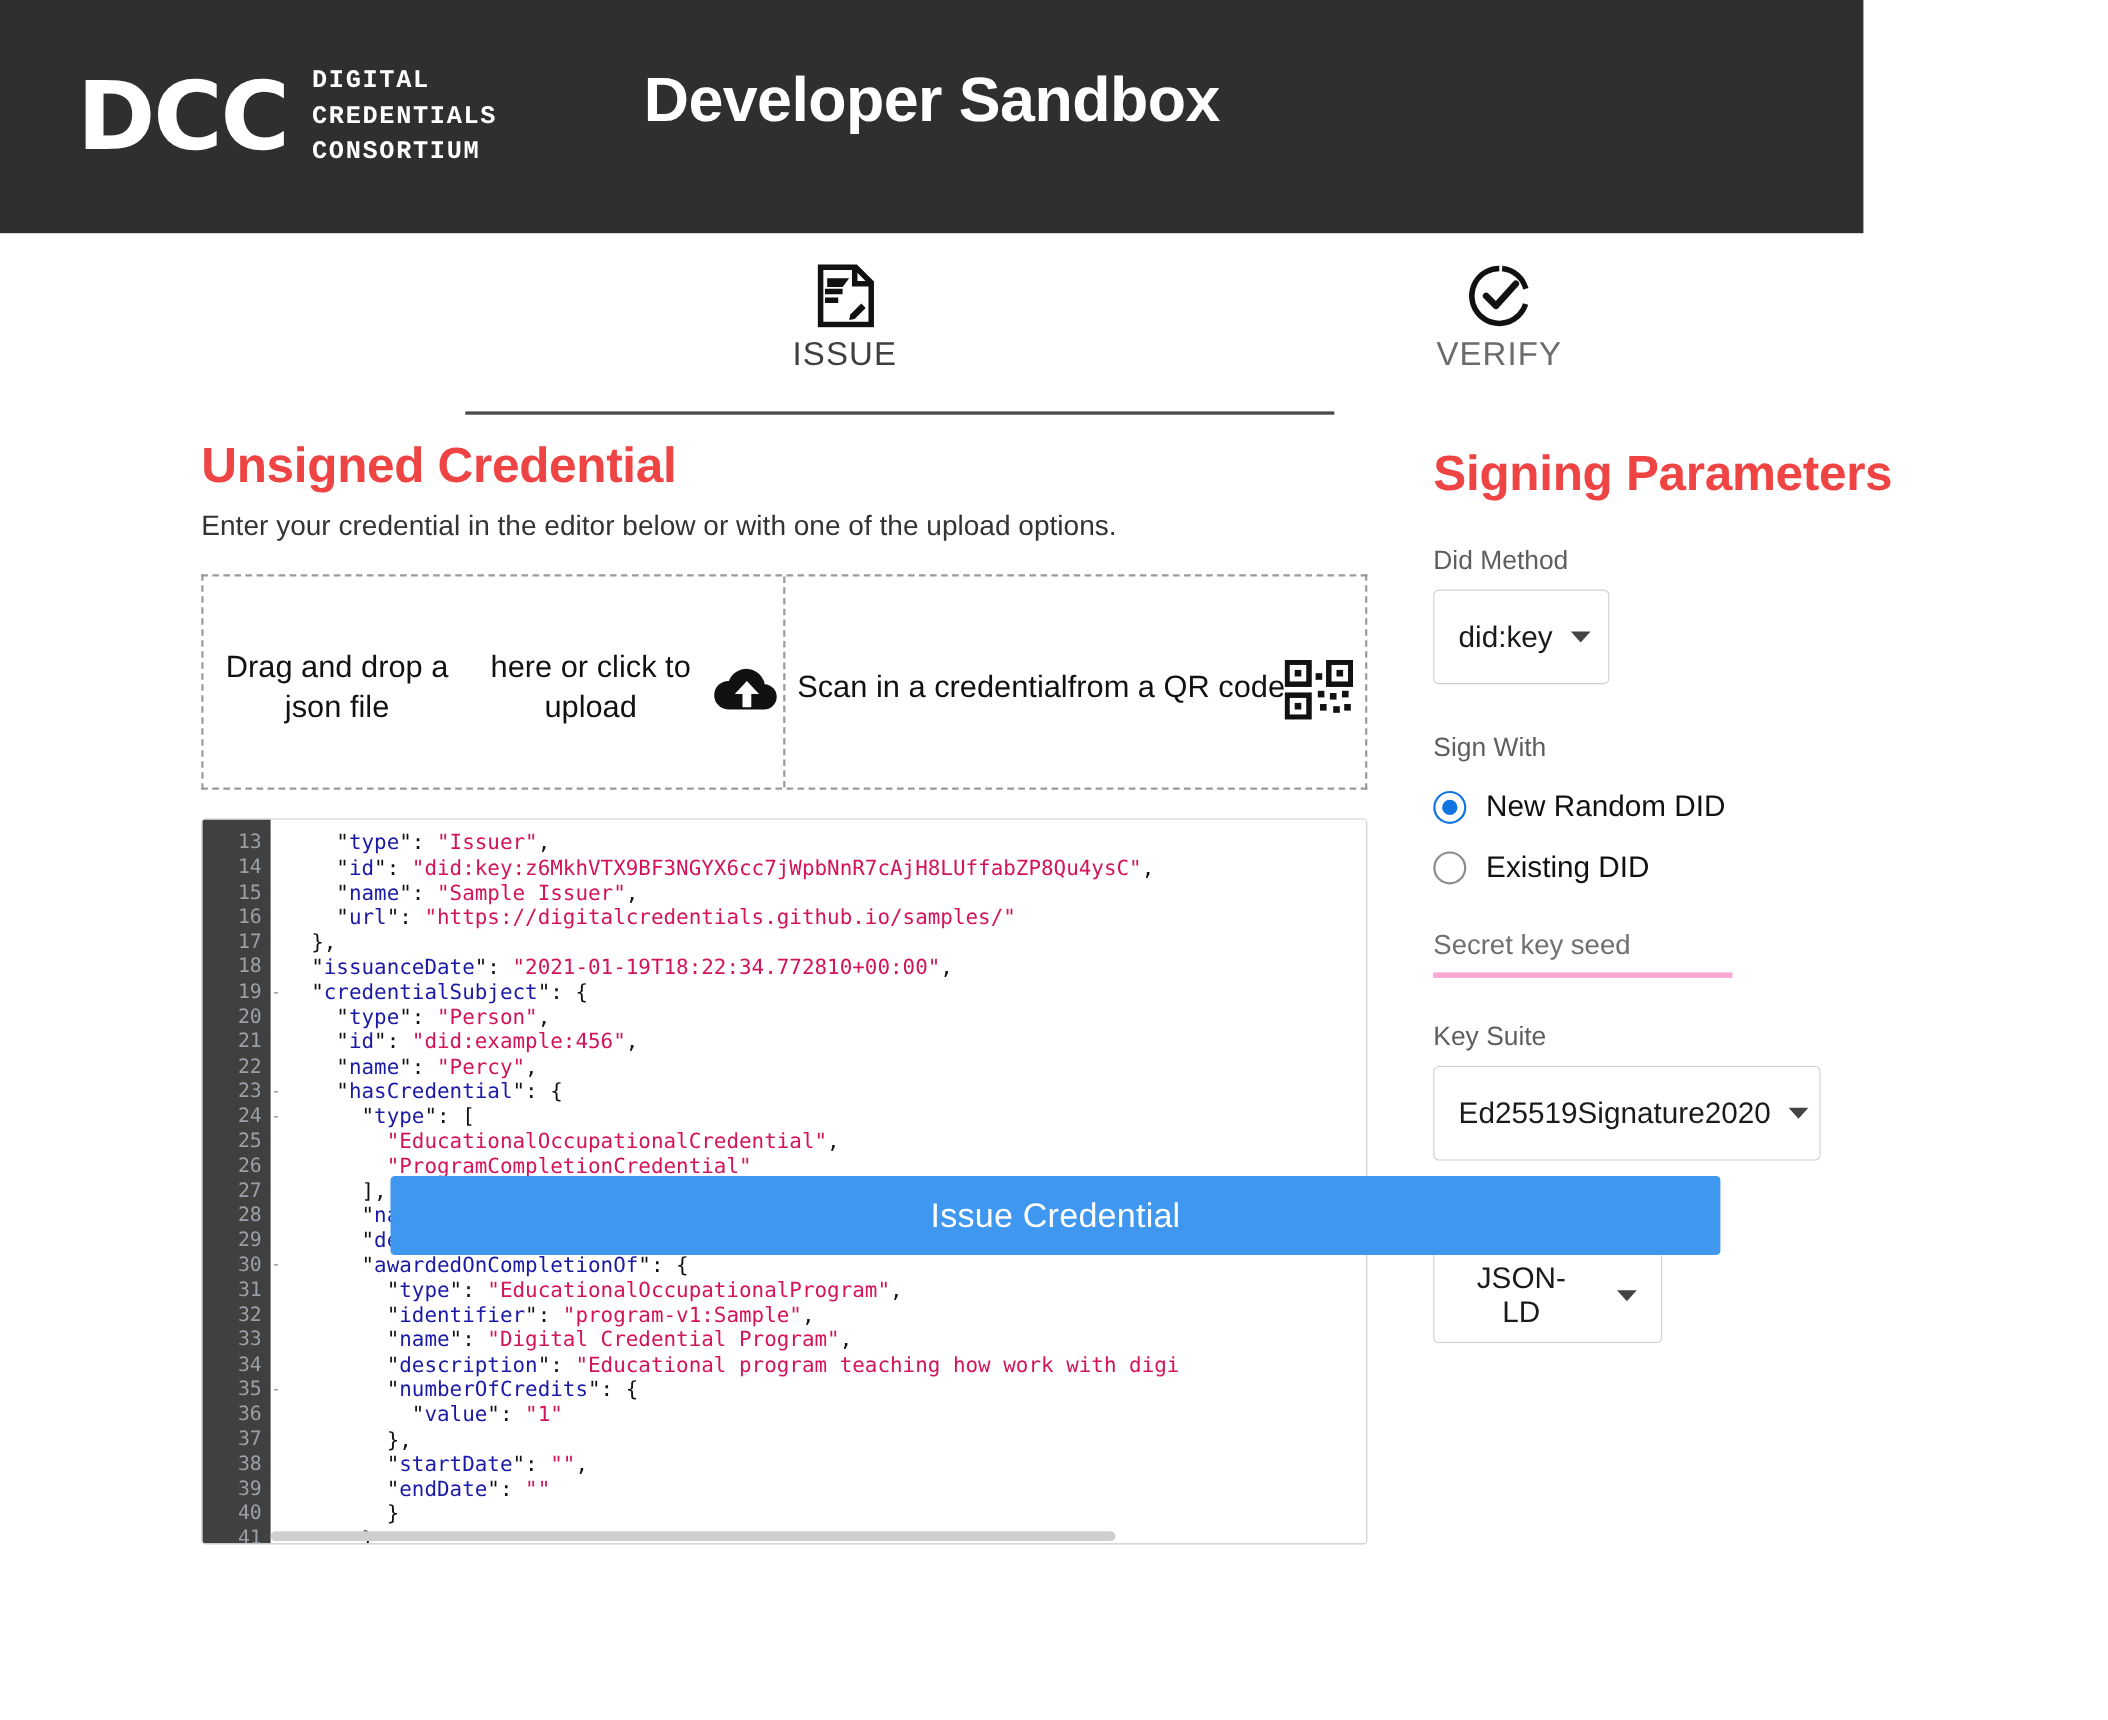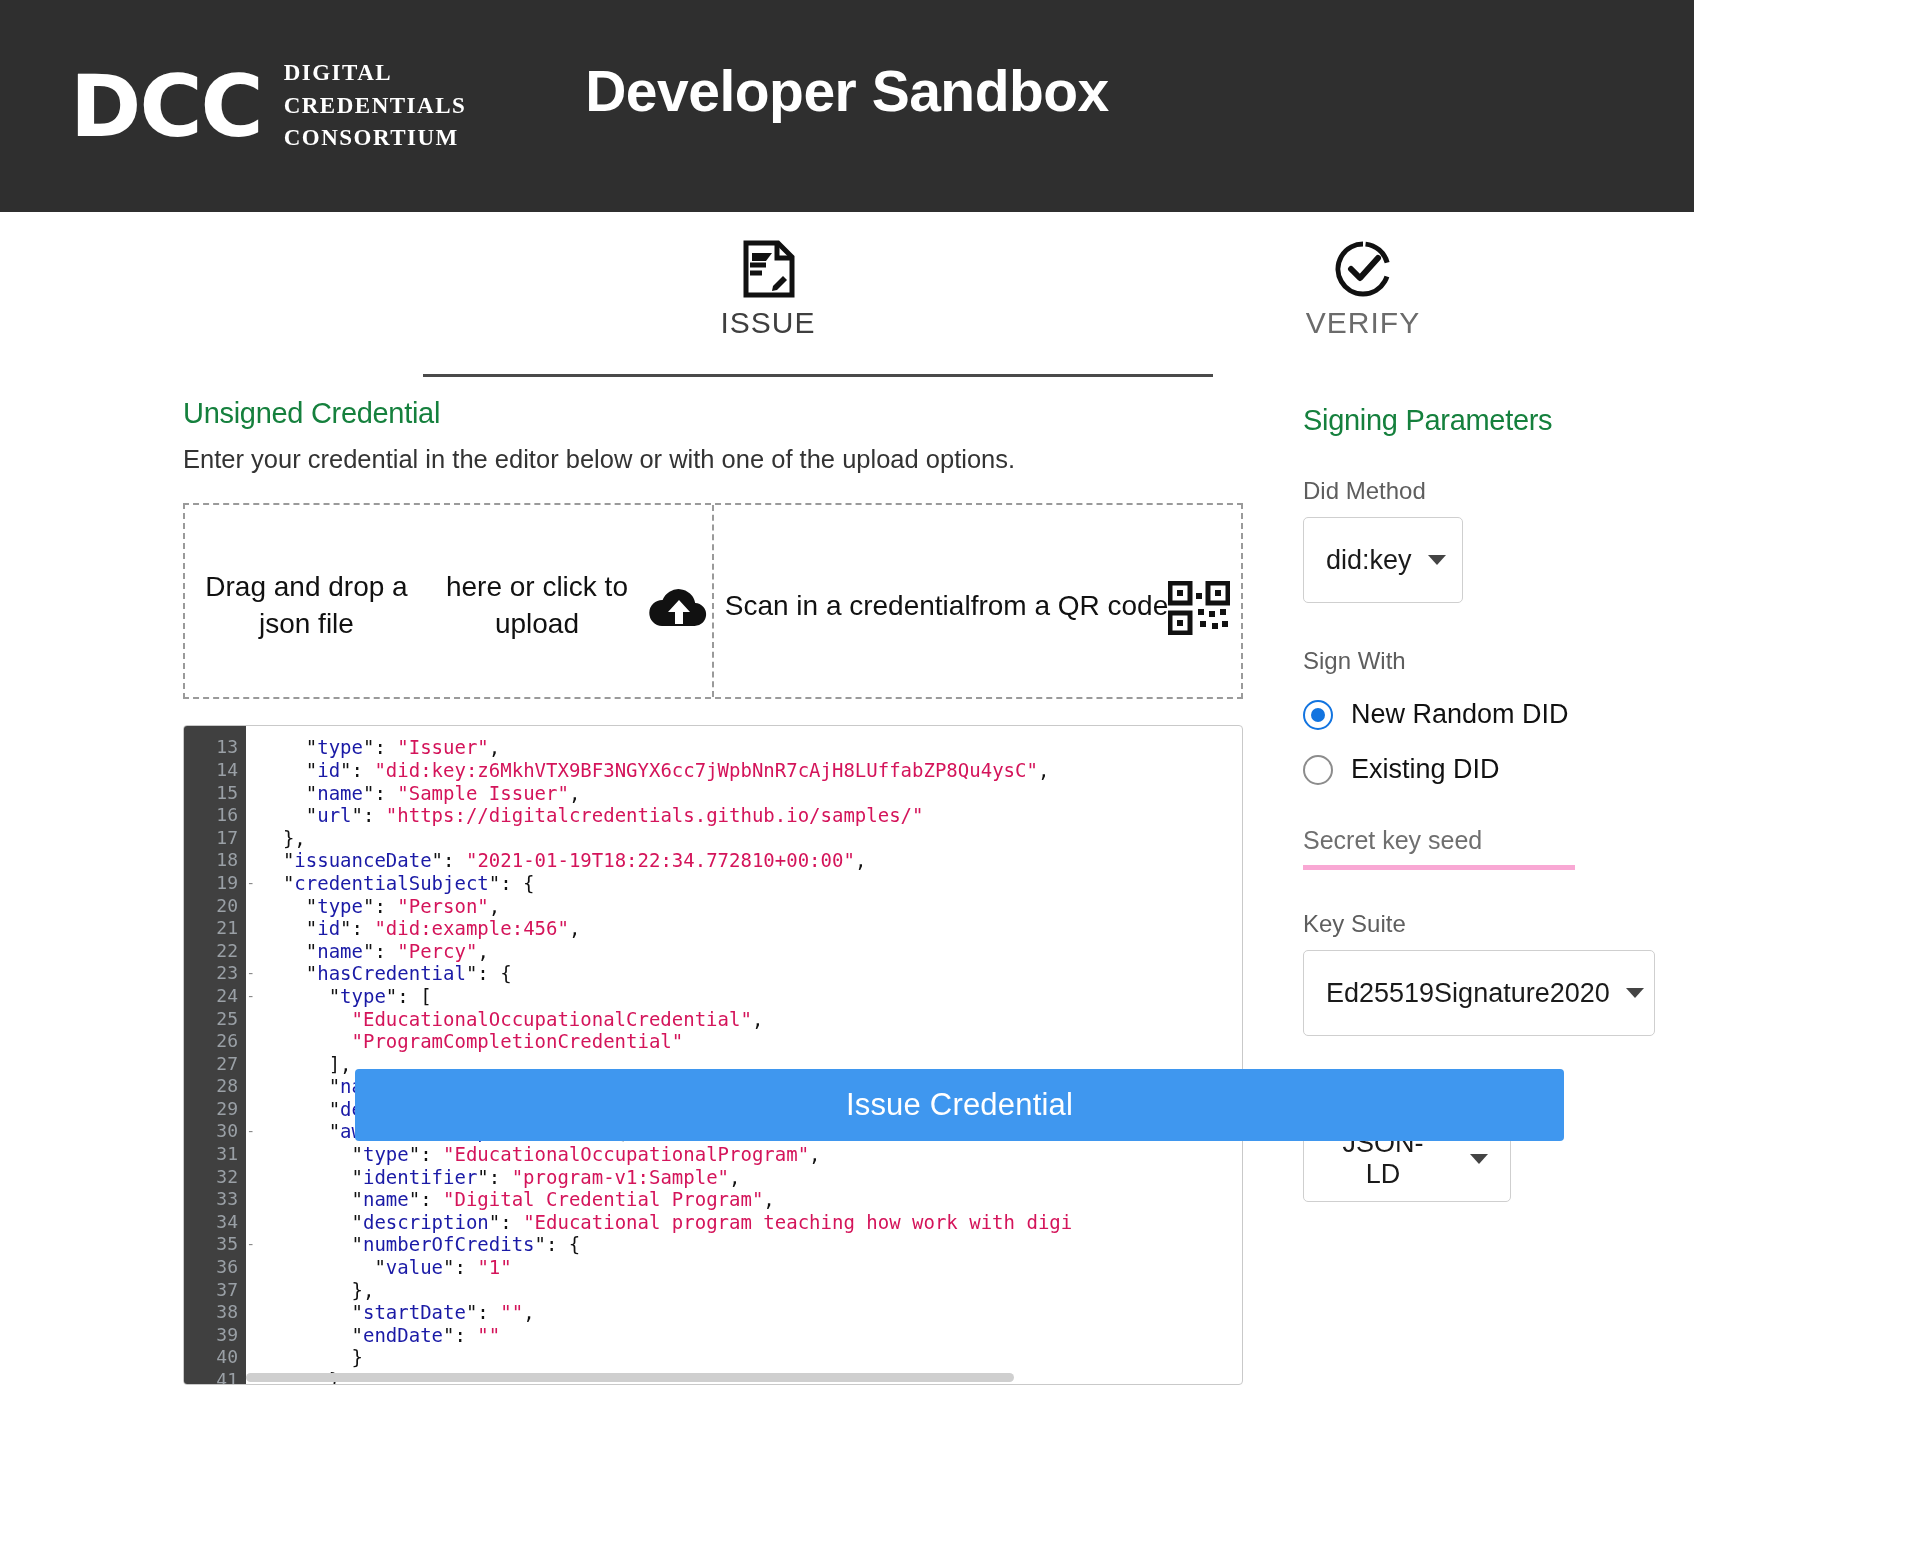--- a/index.html
+++ b/index.html
@@ -29,21 +29,21 @@
     color: #ffffff;
     font-family: "DejaVu Sans", sans-serif;
     font-weight: bold;
     font-size: 86px;
     letter-spacing: -2px;
     line-height: 1;
   }
   .logo-words {
     margin-left: 22px;
     color: #ffffff;
-    font-family: Liberation Serif, serif;
+    font-family: Liberation Mono, monospace;
     font-size: 23px;
     line-height: 1.42;
     letter-spacing: 1.5px;
     font-weight: bold;
   }
   .header-title {
     position: absolute;
     left: 0; right: 0;
     top: 58px;
     text-align: center;
@@ -104,23 +104,23 @@
   }
   .right-col {
     position: absolute;
     left: 1303px;
     top: 0;
     width: 560px;
   }
 
   h2.section-title {
     margin: 0;
-    font-size: 29px;
-    font-weight: normal;
-    color: #15803d;
+    font-size: 45px;
+    font-weight: bold;
+    color: #ef4444;
     letter-spacing: -0.3px;
   }
   .left-col h2.section-title { margin-top: 5px; }
   .right-col h2.section-title { margin-top: 12px; }
   .section-desc {
     margin: 13px 0 0 0;
     font-size: 25.5px;
     color: #333333;
     line-height: 1.27;
     max-width: 1020px;

